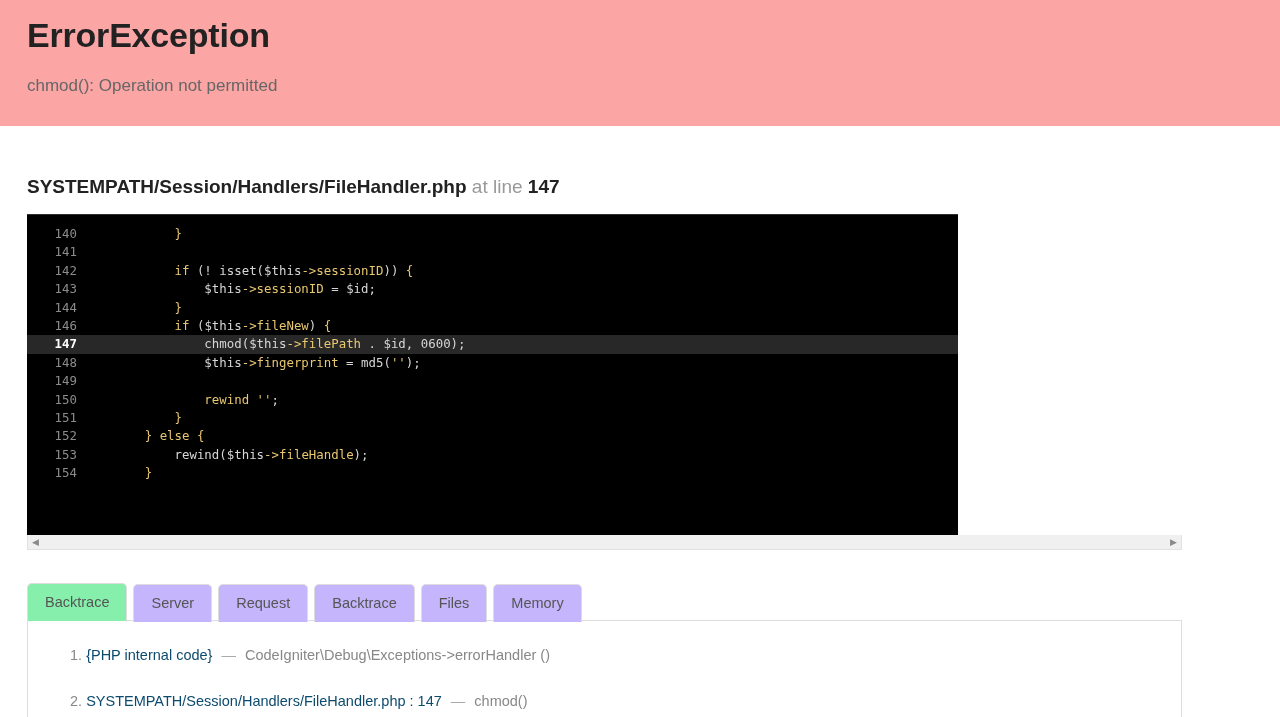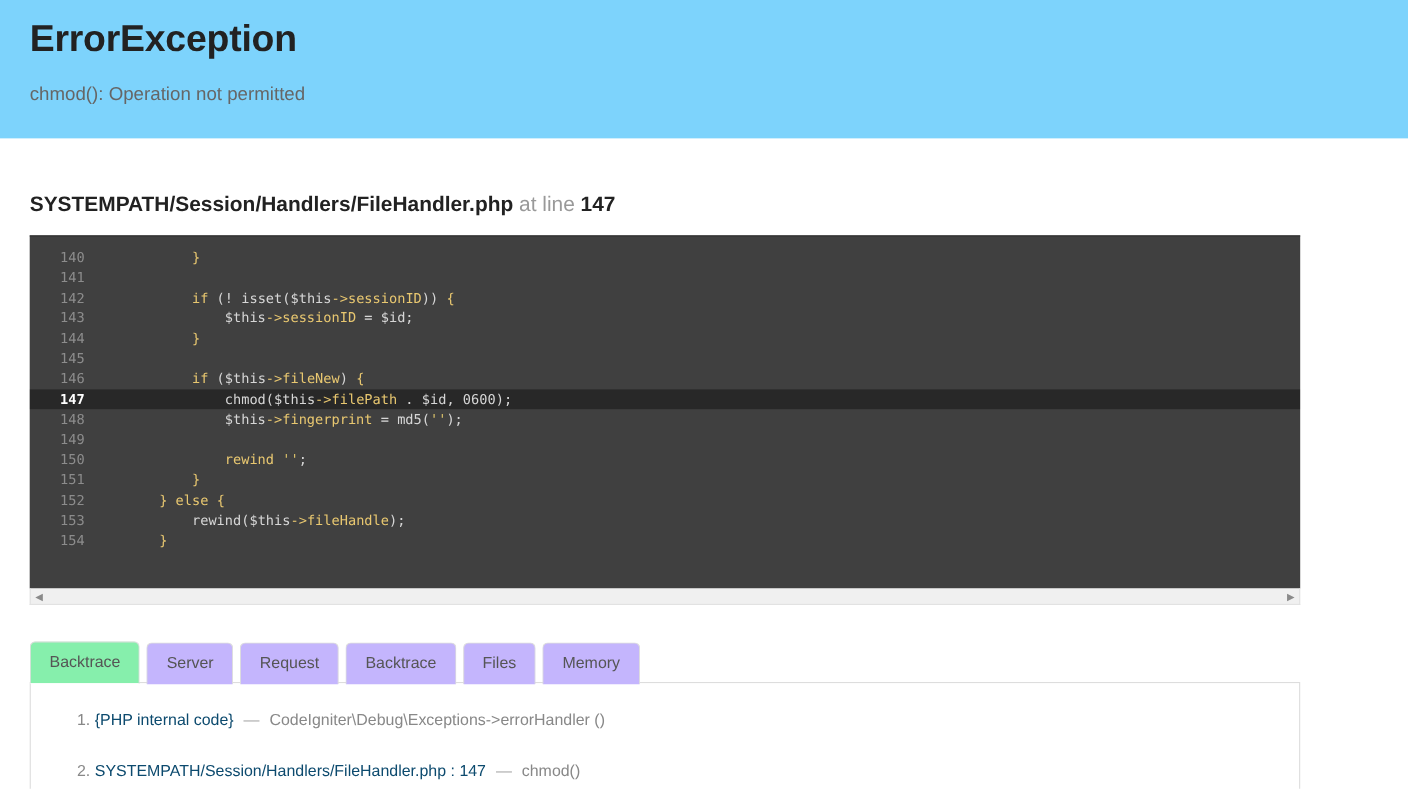--- a/index.html
+++ b/index.html
@@ -7,21 +7,21 @@
   html, body {
     margin: 0; padding: 0;
     width: 1280px; height: 717px;
     background: #ffffff;
     font-family: "Liberation Sans", sans-serif;
     overflow: hidden;
   }
 
   
   #header-band {
-    background: #7dd3fc;
+    background: #fca5a5;
     height: 126px;
     padding: 14px 0 0 27px;
     width: 100%;
   }
   #error-title {
     font-size: 34px;
     font-weight: bold;
     color: #222222;
     line-height: 1.25;
     letter-spacing: -0.2px;
@@ -52,28 +52,28 @@
   #source-line .file { color: #222222; font-weight: bold; }
   #source-line .atline { color: #999999; font-weight: normal; }
   #source-line .lineno { color: #222222; font-weight: bold; }
 
   
   #code-wrap {
     margin-top: 16px;
     width: 1155px;
   }
   #code-block {
-    background: #404040;
+    background: #000000;
     border-top: 1px solid #2e2e2e;
     color: #d8d8d8;
     font-family: "DejaVu Sans Mono", "Liberation Mono", monospace;
     font-size: 12.4px;
     line-height: 18.4px;
     padding: 10px 0 10px 0;
-    width: 1155px;
+    width: 931px;
     height: 321px;
     overflow: hidden;
     position: relative;
   }
   .code-line {
     display: block;
     white-space: pre;
     height: 18.4px;
     line-height: 18.4px;
     padding-left: 0;
@@ -191,21 +191,20 @@
     <span class="lineno">147</span>
   </div>
 
   <div id="code-wrap">
     <div id="code-block">
         <div class="code-line"><span class="ln">140</span><span class="src"><span class="tok-punct">            </span><span class="tok-brace">}</span></span></div>
         <div class="code-line"><span class="ln">141</span><span class="src"><span class="tok-punct"></span></span></div>
         <div class="code-line"><span class="ln">142</span><span class="src"><span class="tok-punct">            </span><span class="tok-kw">if</span><span class="tok-punct"> (! </span><span class="tok-var">isset</span><span class="tok-punct">(</span><span class="tok-var">$this</span><span class="tok-prop">-&gt;sessionID</span><span class="tok-punct">)) </span><span class="tok-brace">{</span></span></div>
         <div class="code-line"><span class="ln">143</span><span class="src"><span class="tok-punct">                </span><span class="tok-var">$this</span><span class="tok-prop">-&gt;sessionID</span><span class="tok-punct"> = </span><span class="tok-var">$id</span><span class="tok-punct">;</span></span></div>
         <div class="code-line"><span class="ln">144</span><span class="src"><span class="tok-punct">            </span><span class="tok-brace">}</span></span></div>
-        <div class="code-line"><span class="ln">145</span><span class="src"><span class="tok-punct"></span></span></div>
         <div class="code-line"><span class="ln">146</span><span class="src"><span class="tok-punct">            </span><span class="tok-kw">if</span><span class="tok-punct"> (</span><span class="tok-var">$this</span><span class="tok-prop">-&gt;fileNew</span><span class="tok-punct">) </span><span class="tok-brace">{</span></span></div>
         <div class="code-line highlight"><span class="ln">147</span><span class="src"><span class="tok-punct">                </span><span class="tok-var">chmod</span><span class="tok-punct">(</span><span class="tok-var">$this</span><span class="tok-prop">-&gt;filePath</span><span class="tok-punct"> . </span><span class="tok-var">$id</span><span class="tok-punct">, </span><span class="tok-num">0600</span><span class="tok-punct">);</span></span></div>
         <div class="code-line"><span class="ln">148</span><span class="src"><span class="tok-punct">                </span><span class="tok-var">$this</span><span class="tok-prop">-&gt;fingerprint</span><span class="tok-punct"> = </span><span class="tok-var">md5</span><span class="tok-punct">(</span><span class="tok-str">''</span><span class="tok-punct">);</span></span></div>
         <div class="code-line"><span class="ln">149</span><span class="src"><span class="tok-punct"></span></span></div>
         <div class="code-line"><span class="ln">150</span><span class="src"><span class="tok-punct">                </span><span class="tok-kw">rewind</span><span class="tok-punct"> </span><span class="tok-str">''</span><span class="tok-punct">;</span></span></div>
         <div class="code-line"><span class="ln">151</span><span class="src"><span class="tok-punct">            </span><span class="tok-brace">}</span></span></div>
         <div class="code-line"><span class="ln">152</span><span class="src"><span class="tok-punct">        </span><span class="tok-brace">}</span><span class="tok-punct"> </span><span class="tok-kw">else</span><span class="tok-punct"> </span><span class="tok-brace">{</span></span></div>
         <div class="code-line"><span class="ln">153</span><span class="src"><span class="tok-punct">            </span><span class="tok-var">rewind</span><span class="tok-punct">(</span><span class="tok-var">$this</span><span class="tok-prop">-&gt;fileHandle</span><span class="tok-punct">);</span></span></div>
         <div class="code-line"><span class="ln">154</span><span class="src"><span class="tok-punct">        </span><span class="tok-brace">}</span></span></div>
       </div>

